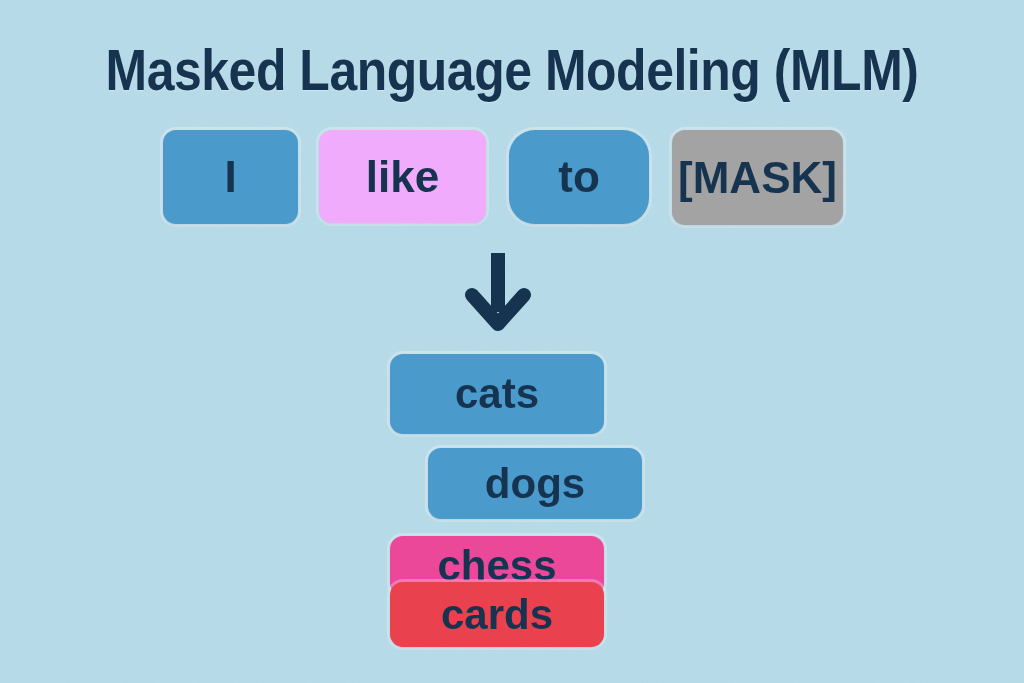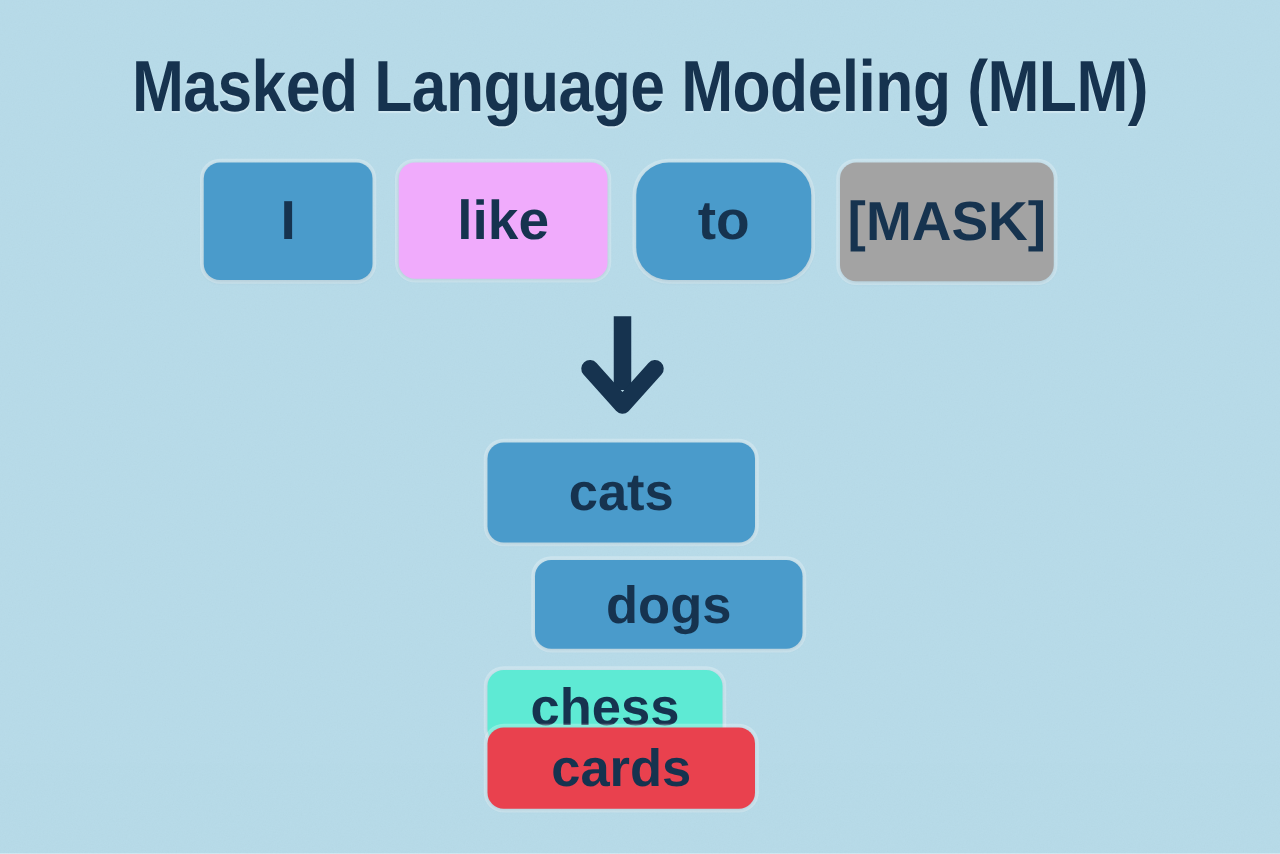--- a/index.html
+++ b/index.html
@@ -68,20 +68,20 @@
     <path d="M16 49 L42 78 L68 49" fill="none" stroke="currentColor" stroke-width="14" stroke-linecap="round" stroke-linejoin="round"></path>
   </svg>
 
 
   <div class="box pred" style="left: 390px; top: 354px; width: 214px; height: 80px; background: rgb(74, 155, 203);">
     <span>cats</span>
   </div>
   <div class="box pred" style="left: 390px; top: 448px; width: 214px; height: 71px; background: rgb(74, 155, 203); margin-left: 38px;">
     <span>dogs</span>
   </div>
-  <div class="box pred" style="left: 390px; top: 536px; width: 188px; height: 60px; background: #5eead4;">
+  <div class="box pred" style="left: 390px; top: 536px; width: 214px; height: 60px; background: #ec4899;">
     <span>chess</span>
   </div>
   <div class="box pred" style="left: 390px; top: 582px; width: 214px; height: 65px; background: rgb(233, 65, 78); justify-content: center;">
     <span>cards</span>
   </div>
 
 </div>
 
 </body></html>

